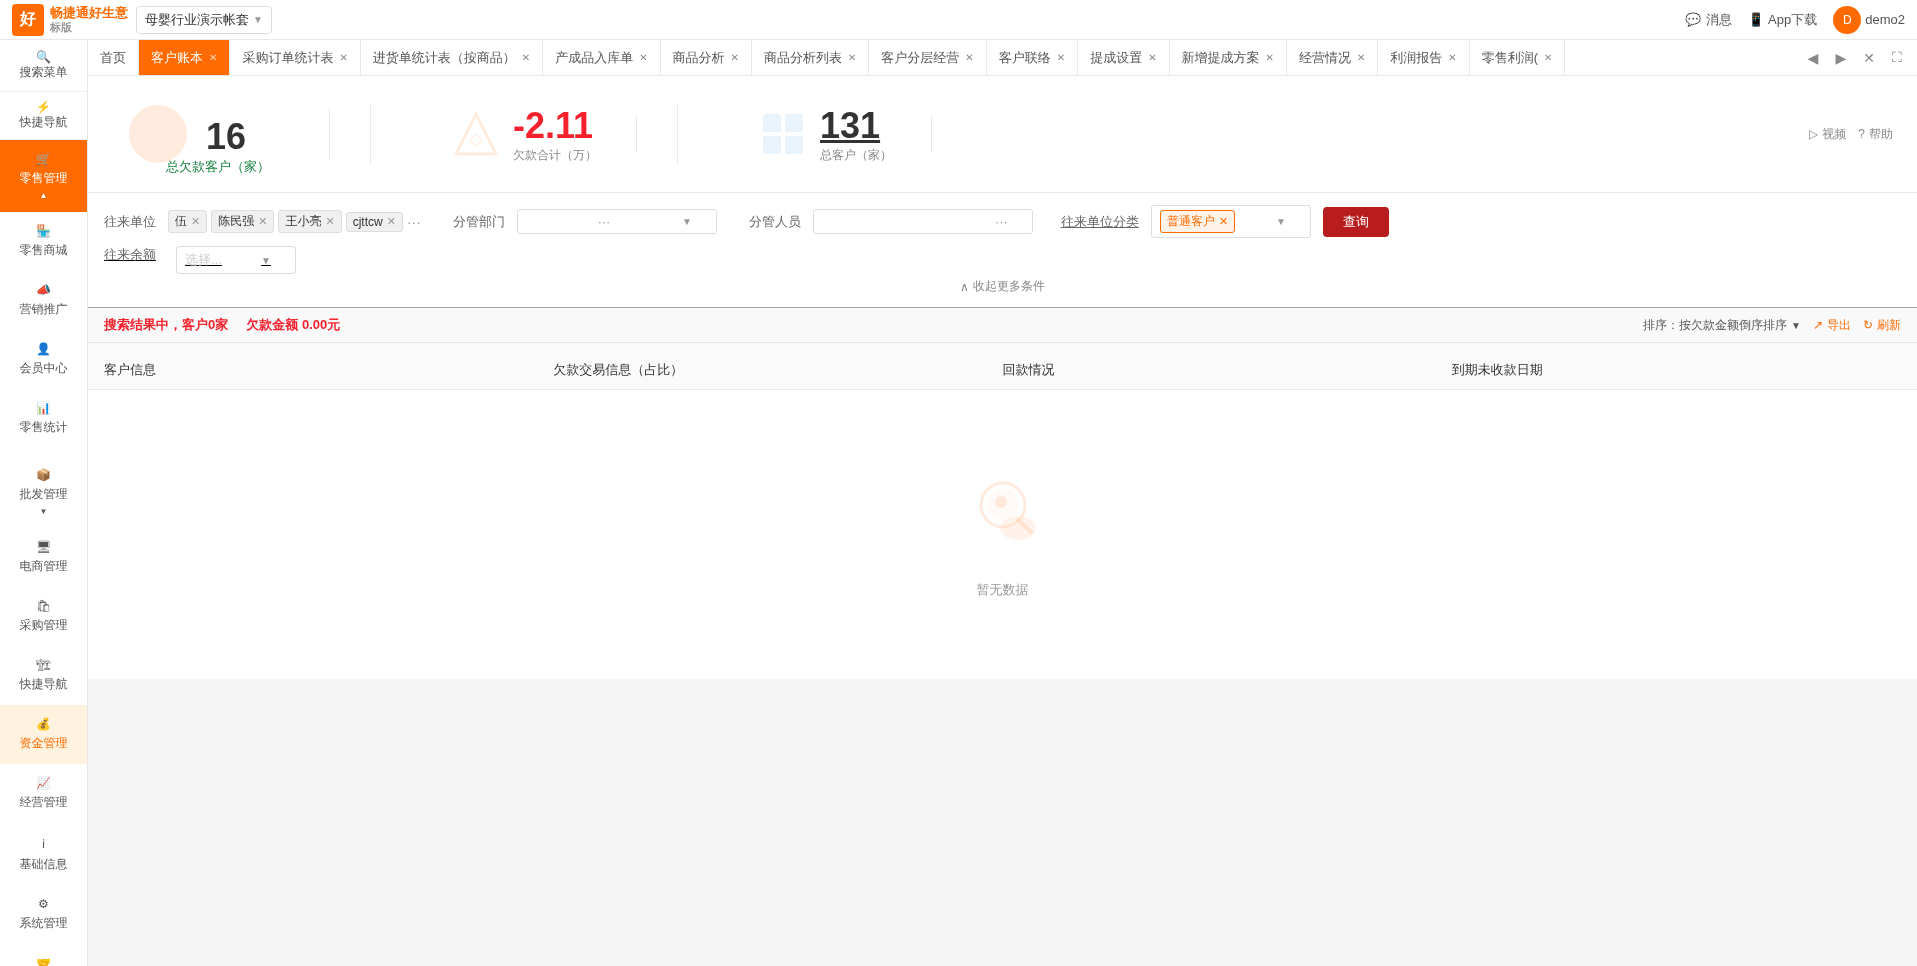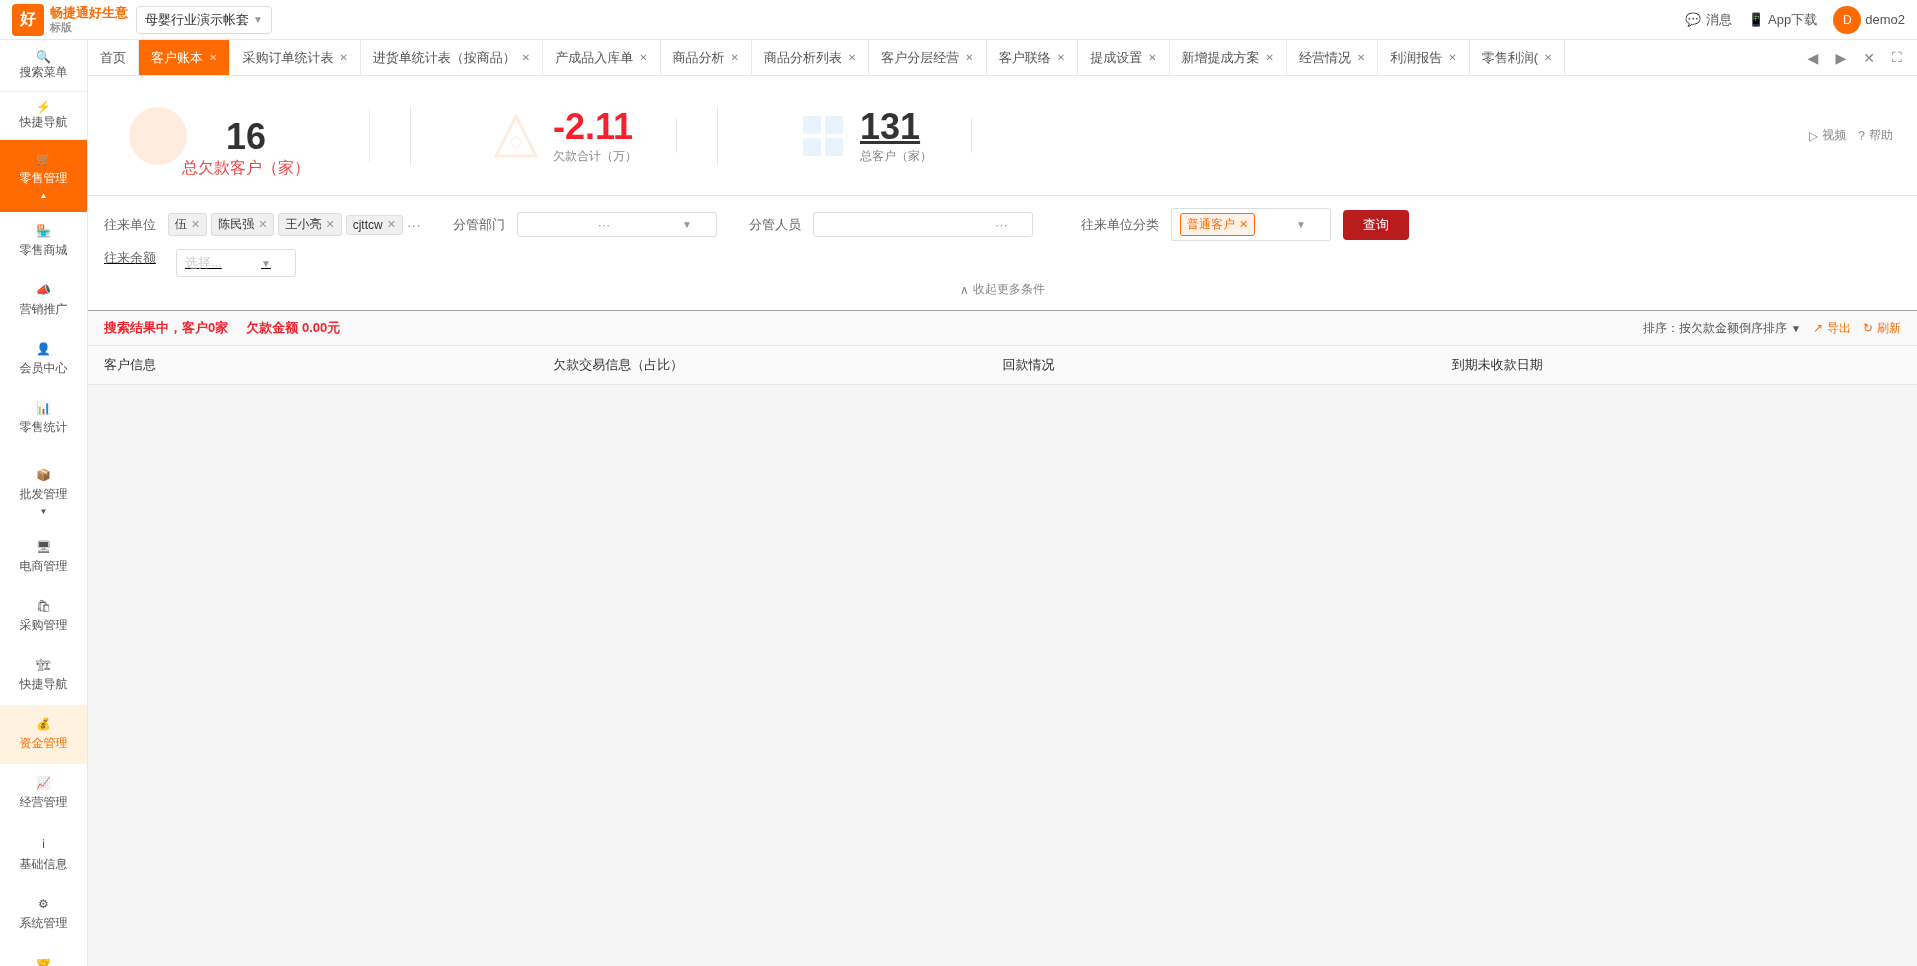--- a/index.html
+++ b/index.html
@@ -66,21 +66,21 @@
     .results-bar { background: #f9f9f9; padding: 8px 16px; display: flex; align-items: center; justify-content: space-between; border-bottom: 1px solid #e8e8e8; }
     .results-info { font-size: 13px; color: #555; }
     .results-info span { color: #f5222d; font-weight: bold; }
     .results-actions { display: flex; align-items: center; gap: 12px; font-size: 12px; color: #555; }
     .sort-select { display: flex; align-items: center; gap: 4px; cursor: pointer; }
     .action-btn { display: flex; align-items: center; gap: 4px; cursor: pointer; color: #ff6b00; }
 
     
     .data-table { width: 100%; background: #fff; }
     .table-header { display: flex; padding: 10px 16px; background: #fafafa; border-bottom: 1px solid #e8e8e8; font-size: 13px; color: #333; font-weight: 500; }
-    .table-header .col { flex: 1; }
+    .table-header .col { flex: 1; margin-top: 8px; }
     .table-header .col:first-child { flex: 2; }
     .empty-state { display: flex; flex-direction: column; align-items: center; justify-content: center; padding: 80px 0; background: #fff; }
   </style>
 </head>
 <body>
 
 <div class="top-bar">
   <div class="top-bar-left">
     <div class="logo-area">
       <div class="logo-icon">好</div>
@@ -254,21 +254,21 @@
 
       <div class="stats-row">
         <div class="stat-block" style="padding-left:20px;">
           <div style="position:absolute;left:16px;top:50%;transform:translateY(-50%);width:60px;height:60px;opacity:0.12;">
             <svg viewBox="0 0 60 60" width="60" height="60">
                 <circle cx="30" cy="30" r="28" fill="#ff6b00" stroke="#ff6b00" stroke-width="2"></circle>
                 <text x="50%" y="55%" text-anchor="middle" font-size="28" fill="#ff6b00">¥</text>
               </svg>
           </div>
           <div style="font-size:36px;font-weight:bold;color:#333;margin-left:50px;margin-top:24px;">16</div>
-          <div style="font-size:16px;color:#ef4444;margin-left:50px;">总欠款客户（家）</div>
+          <div style="font-size:13px;color:#15803d;margin-left:34px;">总欠款客户（家）</div>
         </div>
 
         <div style="width:1px;height:60px;background:#e8e8e8;margin:0 40px;"></div>
 
         <div class="stat-block" style="align-items:flex-start;padding:0 40px;">
           <div style="display:flex;align-items:center;gap:12px;">
             <div style="width:50px;height:50px;opacity:0.12;">
               <svg viewBox="0 0 50 50" width="50" height="50">
                   <polygon points="25,5 45,45 5,45" fill="none" stroke="#ff6b00" stroke-width="3"></polygon>
                   <text x="50%" y="72%" text-anchor="middle" font-size="18" fill="#ff6b00">◇</text>
@@ -341,21 +341,21 @@
             <span style="color:#999;">···</span>
             <span style="font-size:10px;color:#999;">▼</span>
           </div>
 
           <span class="filter-label" style="margin-left:20px;">分管人员</span>
           <div class="filter-select" style="min-width:220px;">
             <span style="color:#ccc;font-size:12px;"></span>
             <span style="color:#999;">···</span>
           </div>
 
-          <span class="filter-label" style="margin-left:36px;">往来单位分类</span>
+          <span class="filter-label" style="margin-left:16px;text-decoration:underline;">往来单位分类</span>
           <div class="filter-select" style="min-width:160px;gap:29px;">
             <div class="filter-tag" style="background:#fff2e8;border-color:#ff6b00;color:#ff6b00;">
               <span>普通客户</span>
               <span class="tag-close" style="color:#ff6b00;">✕</span>
             </div>
             <span style="font-size:10px;color:#999;margin-left:4px;">▼</span>
           </div>
 
           <button class="query-btn">查询</button>
         </div>
@@ -397,16 +397,28 @@
       </div>
 
       <div class="data-table">
         <div class="table-header">
           <div class="col" style="flex:2;">客户信息</div>
           <div class="col" style="flex:2;">欠款交易信息（占比）</div>
           <div class="col" style="flex:2;">回款情况</div>
           <div class="col" style="flex:2;">到期未收款日期</div>
         </div>
 
+        <div class="empty-state">
+          <div style="font-size:80px;opacity:0.35;margin-bottom:12px;">
+            <svg width="80" height="80" viewBox="0 0 80 80">
+              <circle cx="40" cy="35" r="22" fill="none" stroke="#ff8c42" stroke-width="3" opacity="0.5"></circle>
+              <circle cx="40" cy="35" r="16" fill="#ffe0cc" opacity="0.4"></circle>
+              <ellipse cx="55" cy="58" rx="18" ry="12" fill="#ff8c42" opacity="0.3"></ellipse>
+              <circle cx="38" cy="32" r="6" fill="#ff8c42" opacity="0.5"></circle>
+              <line x1="55" y1="50" x2="68" y2="62" stroke="#ff8c42" stroke-width="4" stroke-linecap="round" opacity="0.6"></line>
+            </svg>
+          </div>
+          <div style="color:#999;font-size:13px;">暂无数据</div>
+        </div>
       </div>
     </div>
   </div>
 </div>
 
 </body></html>

